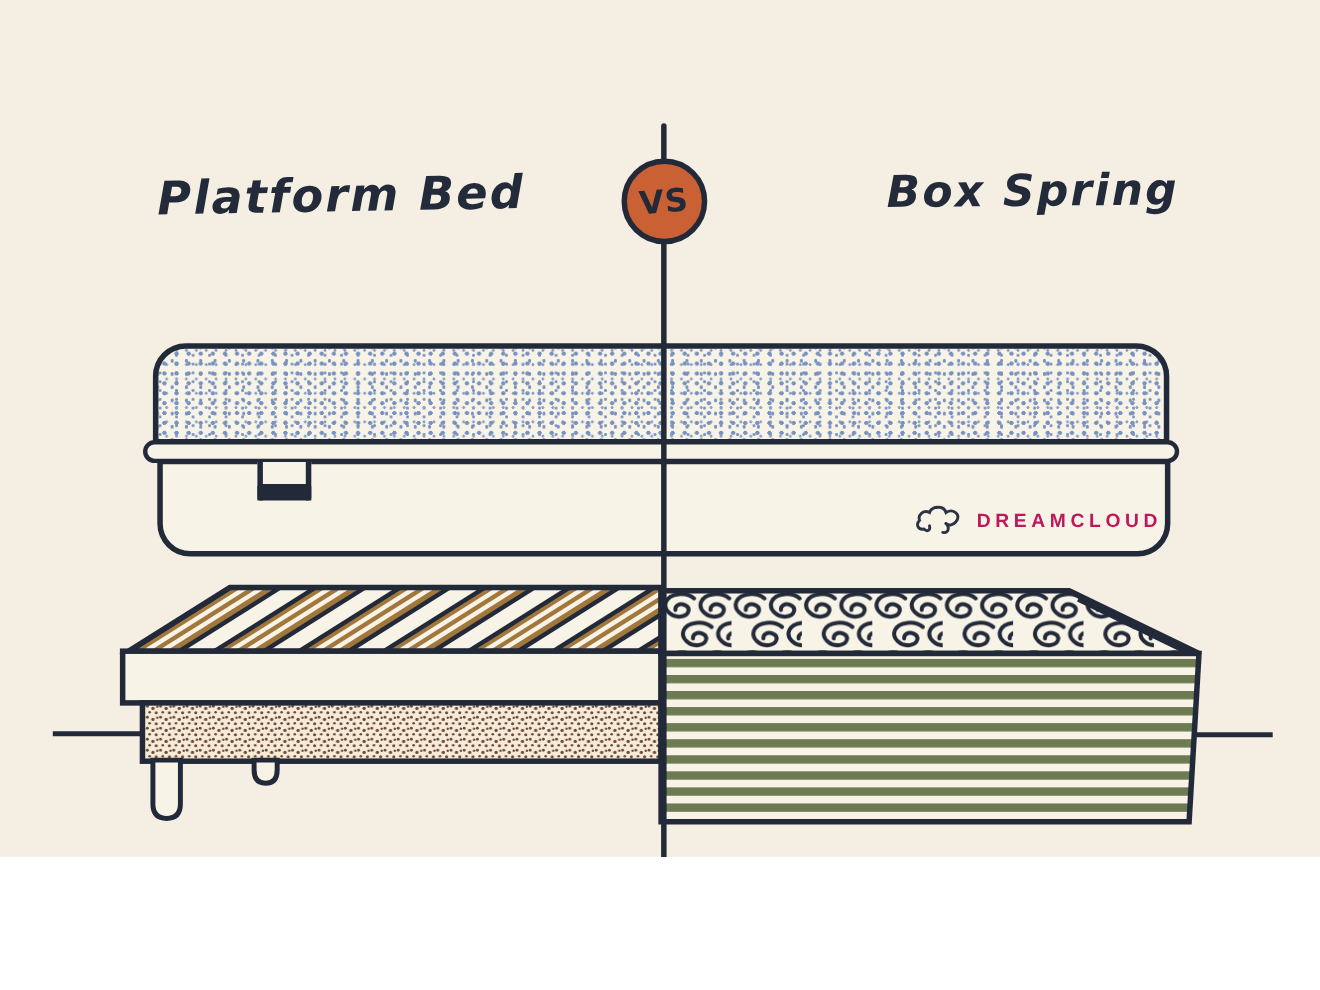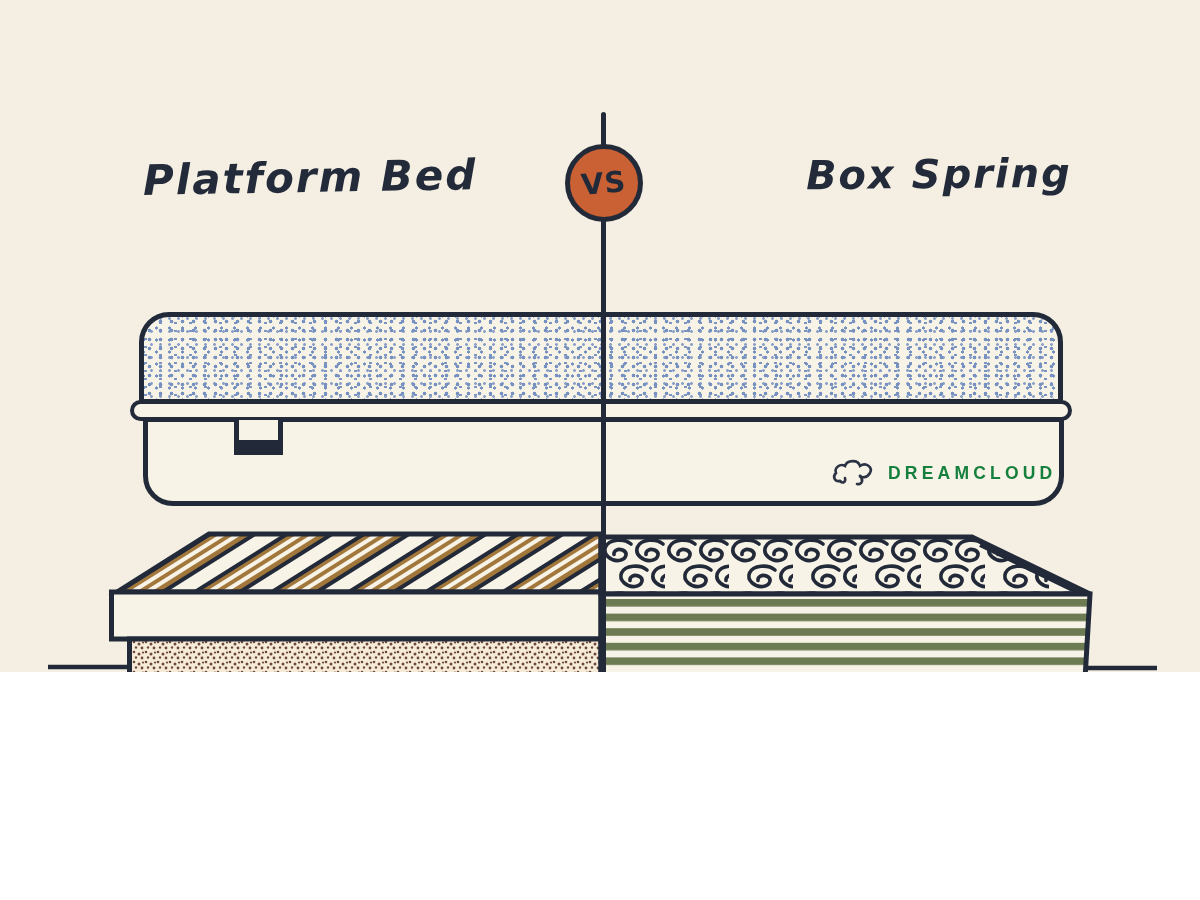--- a/index.html
+++ b/index.html
@@ -1,18 +1,18 @@
 <!DOCTYPE html>
 <html><head>
 <meta charset="utf-8">
 <style>
   html,body{margin:0;padding:0;}
   #canvas{
     position:relative;
-    width:1200px;height:672px;
+    width:1200px;height:779px;
     background:#f4efe2;
     overflow:hidden;
     font-family:"DejaVu Sans", sans-serif;
   }
   
   .heading{
     position:absolute;
     color:#232b3b;
     font-size:42px;
     font-weight:700;
@@ -70,21 +70,21 @@
   #mattress-tag .tag-foot{
     position:absolute;left:-5px;right:-5px;bottom:0;height:15px;
     background:#222a3a;border-radius:3px;
   }
   #brand-logo{
     position:absolute;left:831px;top:456px;height:34px;
     display:flex;align-items:center;gap:11px;z-index:4;
   }
   #brand-text{
     font-family:"Liberation Sans", sans-serif;
-    color:#15803d;font-size:17.5px;font-weight:600;letter-spacing:4.2px;
+    color:#be185d;font-size:17.5px;font-weight:600;letter-spacing:4.2px;
   }
   
   #base-art{position:absolute;left:0;top:0;z-index:1;}
 </style>
 </head>
 <body>
 
 <div id="canvas">
 
   <div id="title-left" class="heading">Platform Bed</div>

